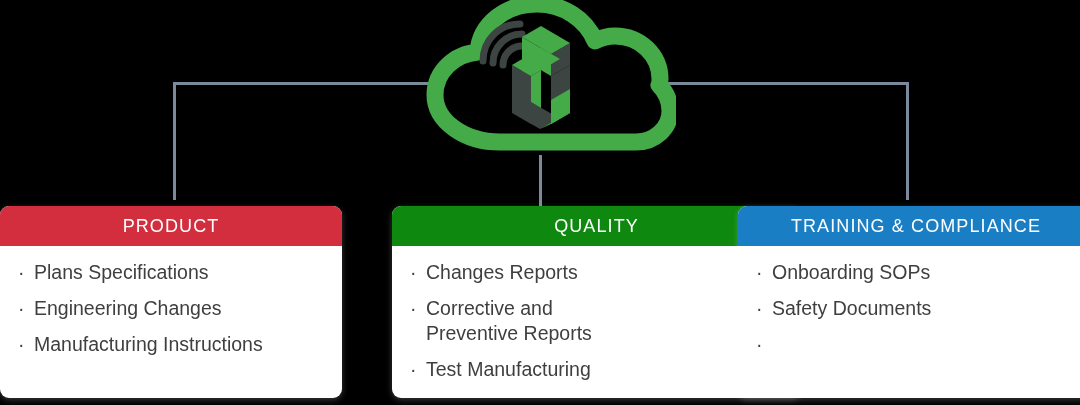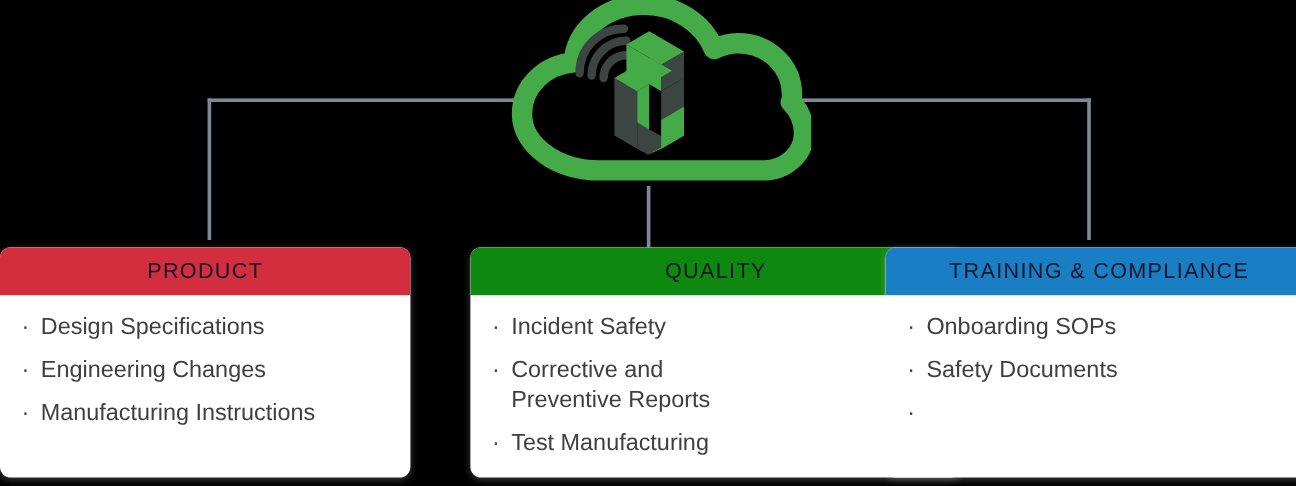--- a/index.html
+++ b/index.html
@@ -52,21 +52,21 @@
   #card-product    { left: 0px;   width: 342px; }
   #card-quality    { left: 392px; width: 409px; }
   #card-training   { left: 738px; width: 356px; }
 
   .card-header {
     height: 40px;
     flex: 0 0 40px;
     display: flex;
     align-items: center;
     justify-content: center;
-    color: #0f172a;
+    color: #ffffff;
     font-size: 18px;
     letter-spacing: 1.1px;
     white-space: nowrap;
   }
   #card-product  .card-header { background: #d22e3e; }
   #card-quality  .card-header { background: #0f880f; }
   #card-training .card-header { background: #1a7ec4; }
 
   .card-body {
     flex: 1 1 auto;
@@ -154,41 +154,41 @@
       </g>
     </svg>
   </div>
 
   <div class="card" id="card-product">
     <div class="card-header">PRODUCT</div>
     <div class="card-body">
       <ul class="bullet-list">
         <li class="bullet-item">
           <span class="bullet-dot">·</span>
-          <span class="bullet-text">Design Specifications</span>
+          <span class="bullet-text">Plans Specifications</span>
         </li>
         <li class="bullet-item">
           <span class="bullet-dot">·</span>
           <span class="bullet-text">Engineering Changes</span>
         </li>
         <li class="bullet-item">
           <span class="bullet-dot">·</span>
           <span class="bullet-text">Manufacturing Instructions</span>
         </li>
       </ul>
     </div>
   </div>
 
   <div class="card" id="card-quality">
     <div class="card-header">QUALITY</div>
     <div class="card-body">
       <ul class="bullet-list">
         <li class="bullet-item">
           <span class="bullet-dot">·</span>
-          <span class="bullet-text">Incident Safety</span>
+          <span class="bullet-text">Changes Reports</span>
         </li>
         <li class="bullet-item">
           <span class="bullet-dot">·</span>
           <span class="bullet-text">Corrective and
 Preventive Reports</span>
         </li>
         <li class="bullet-item">
           <span class="bullet-dot">·</span>
           <span class="bullet-text">Test Manufacturing</span>
         </li>

